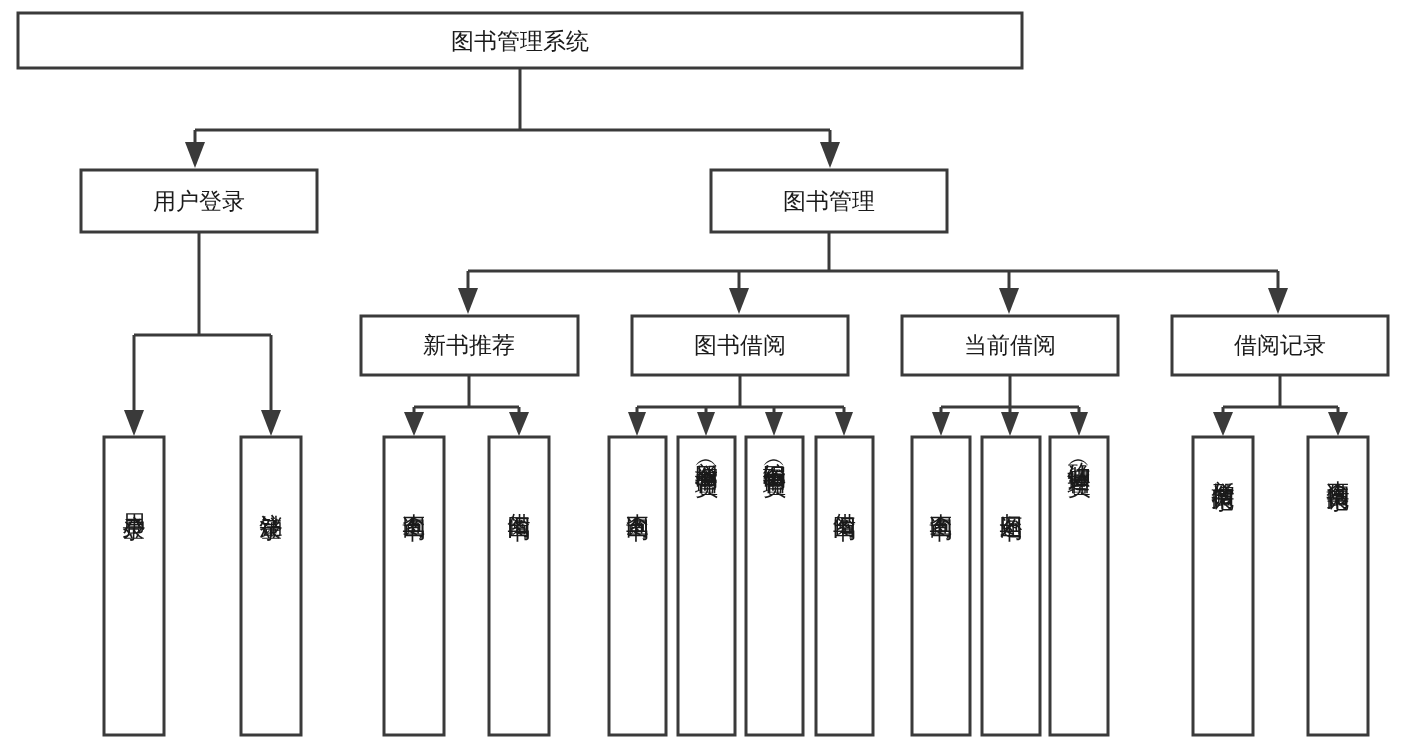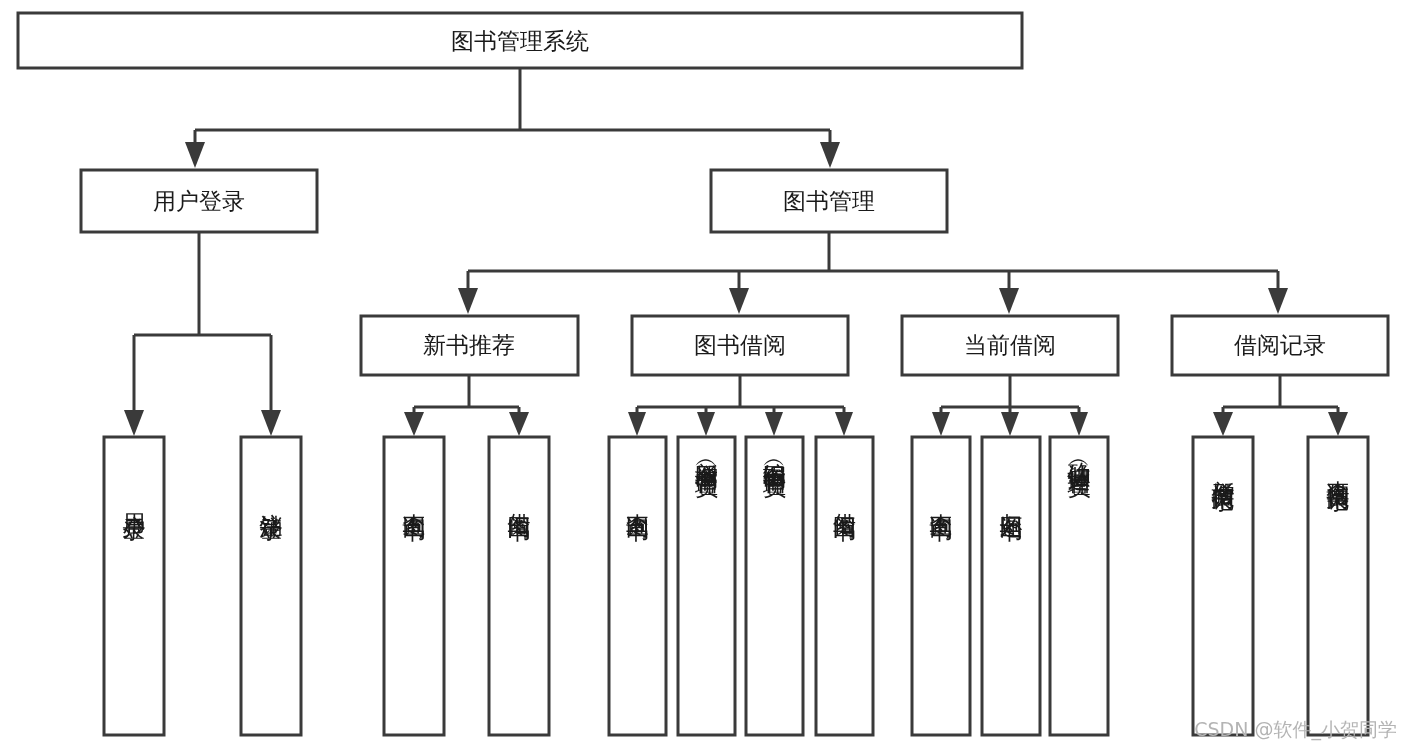--- a/index.html
+++ b/index.html
@@ -255,15 +255,14 @@
     <span class="vlabel">确认归还（管理员）</span>
   </div>
 
   <div class="vlabel-wrap" style="left:1193px; top:462px; width:60px; height:270px;">
     <span class="vlabel">新增借阅记录</span>
   </div>
   <div class="vlabel-wrap" style="left:1308px; top:462px; width:60px; height:270px;">
     <span class="vlabel">查询借阅记录</span>
   </div>
 
-  <div class="watermark">CSDN @软件_小贺同学</div>
 
 </div>
 
 </body></html>

